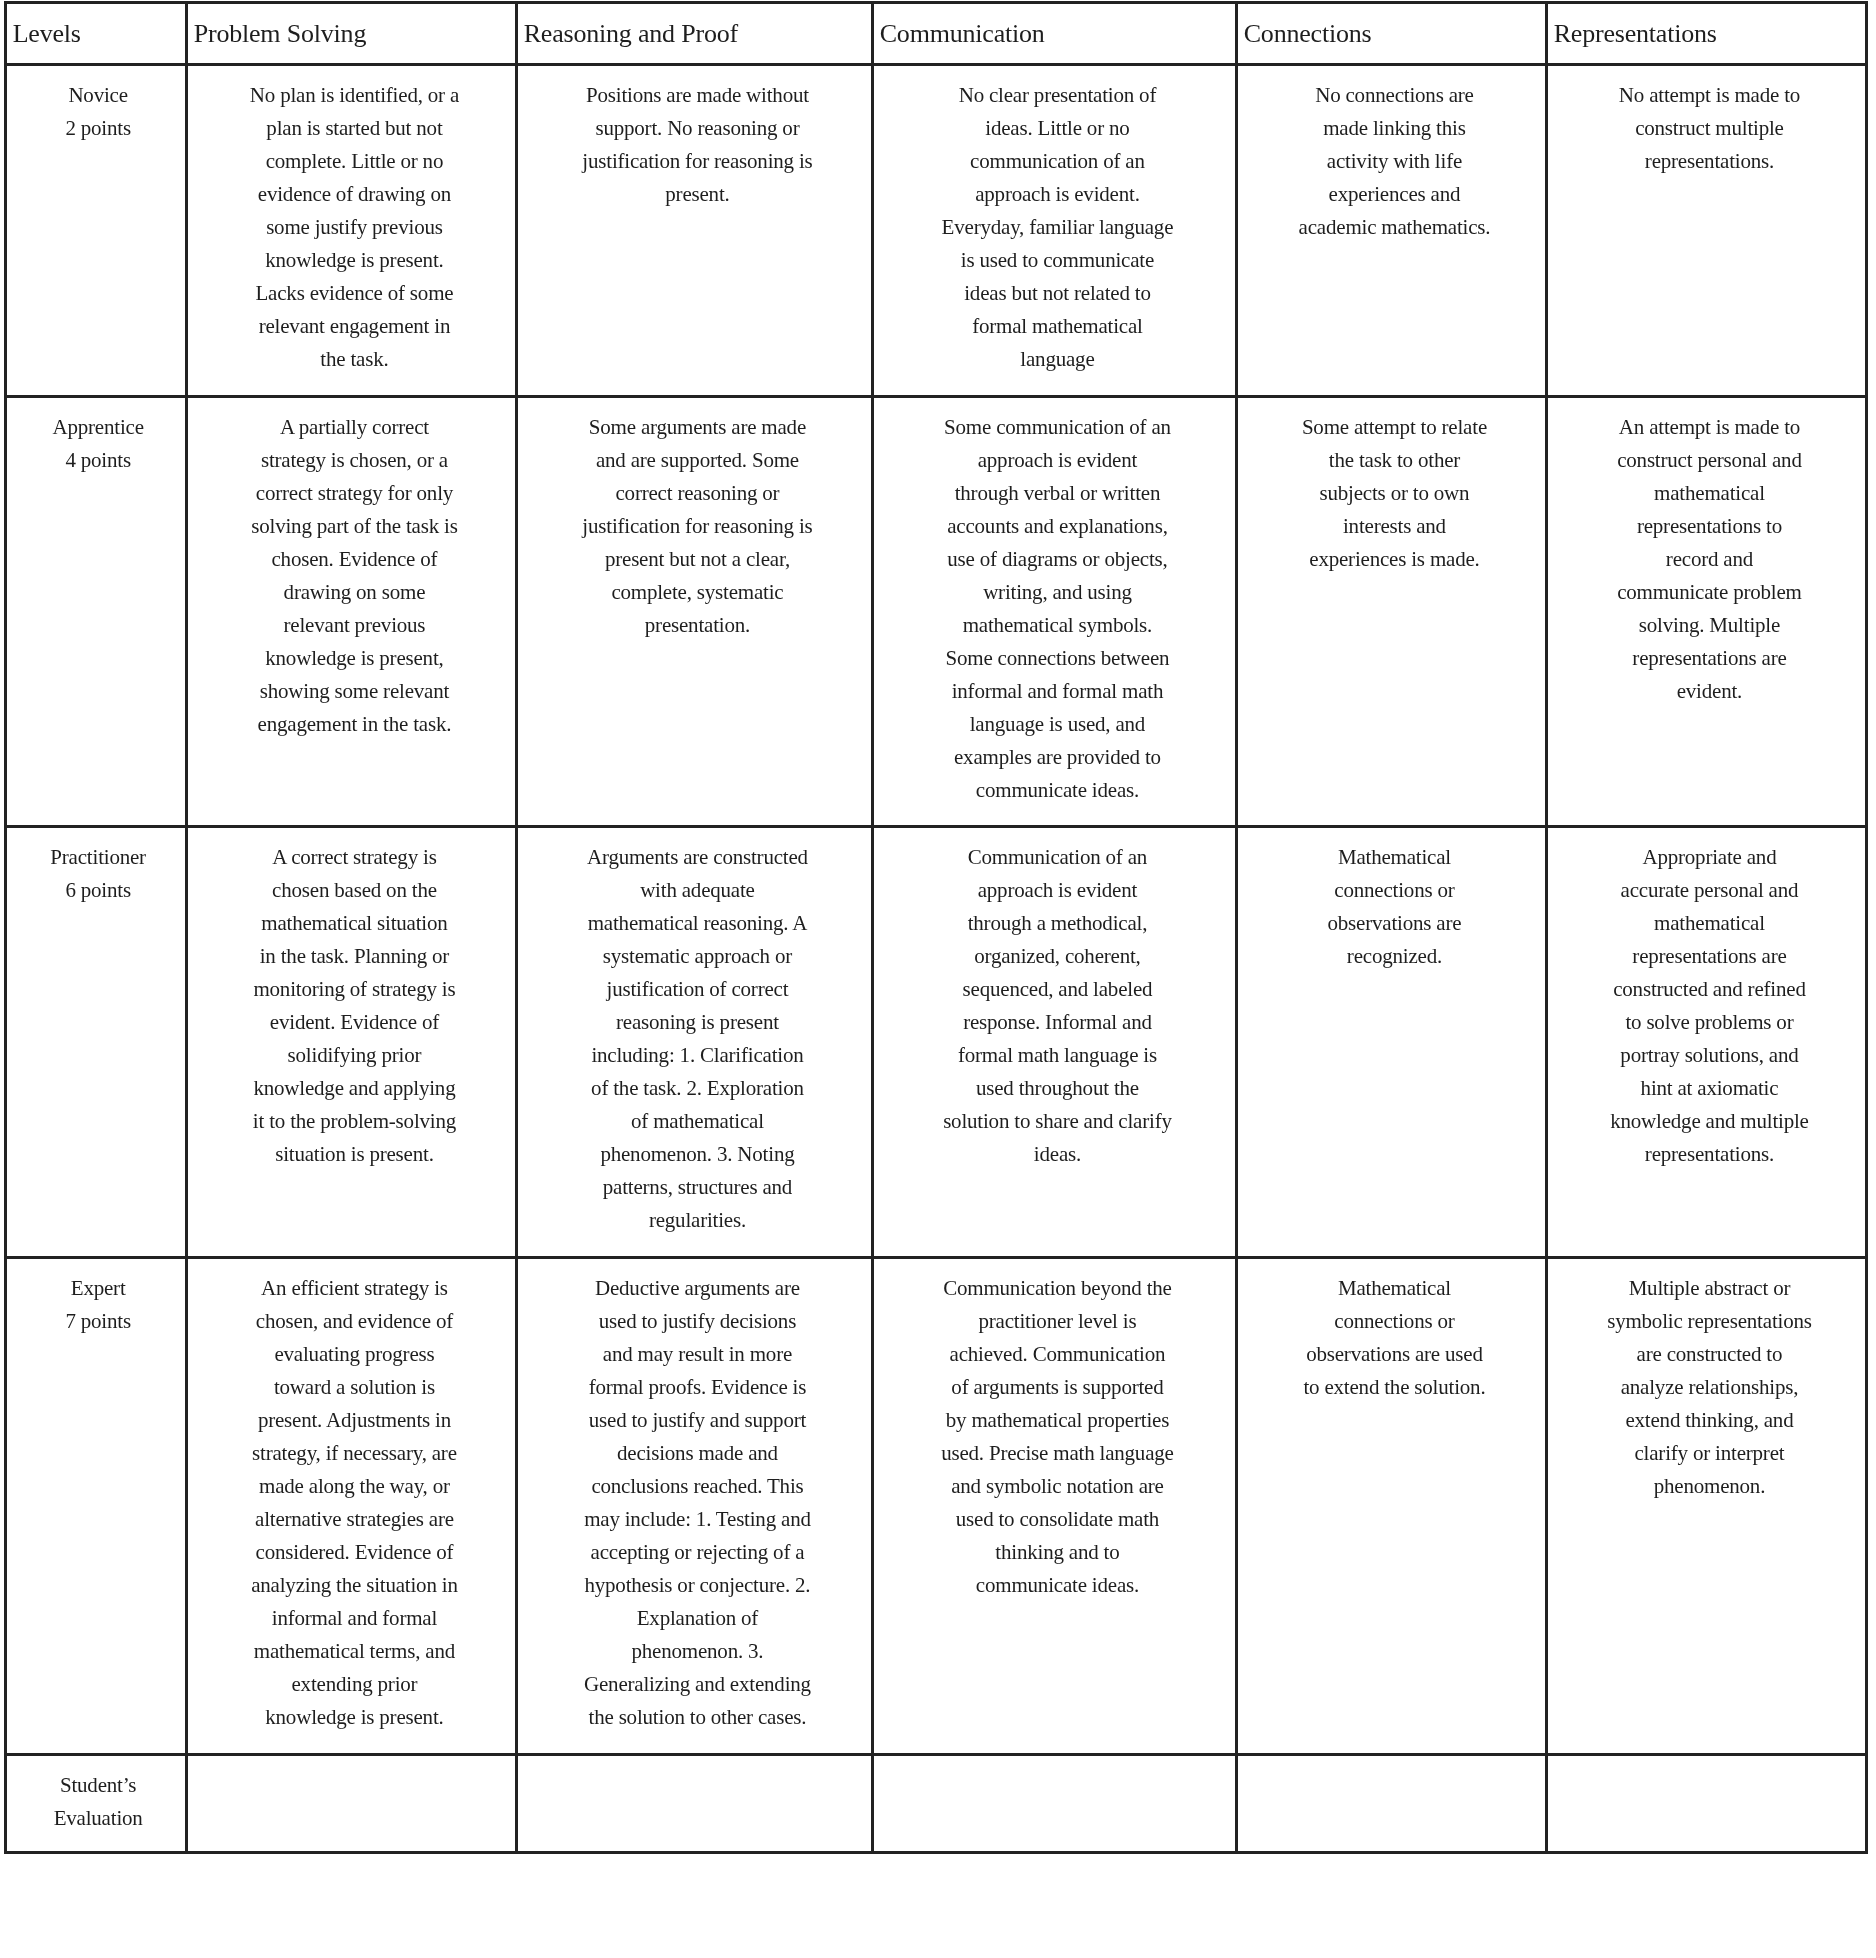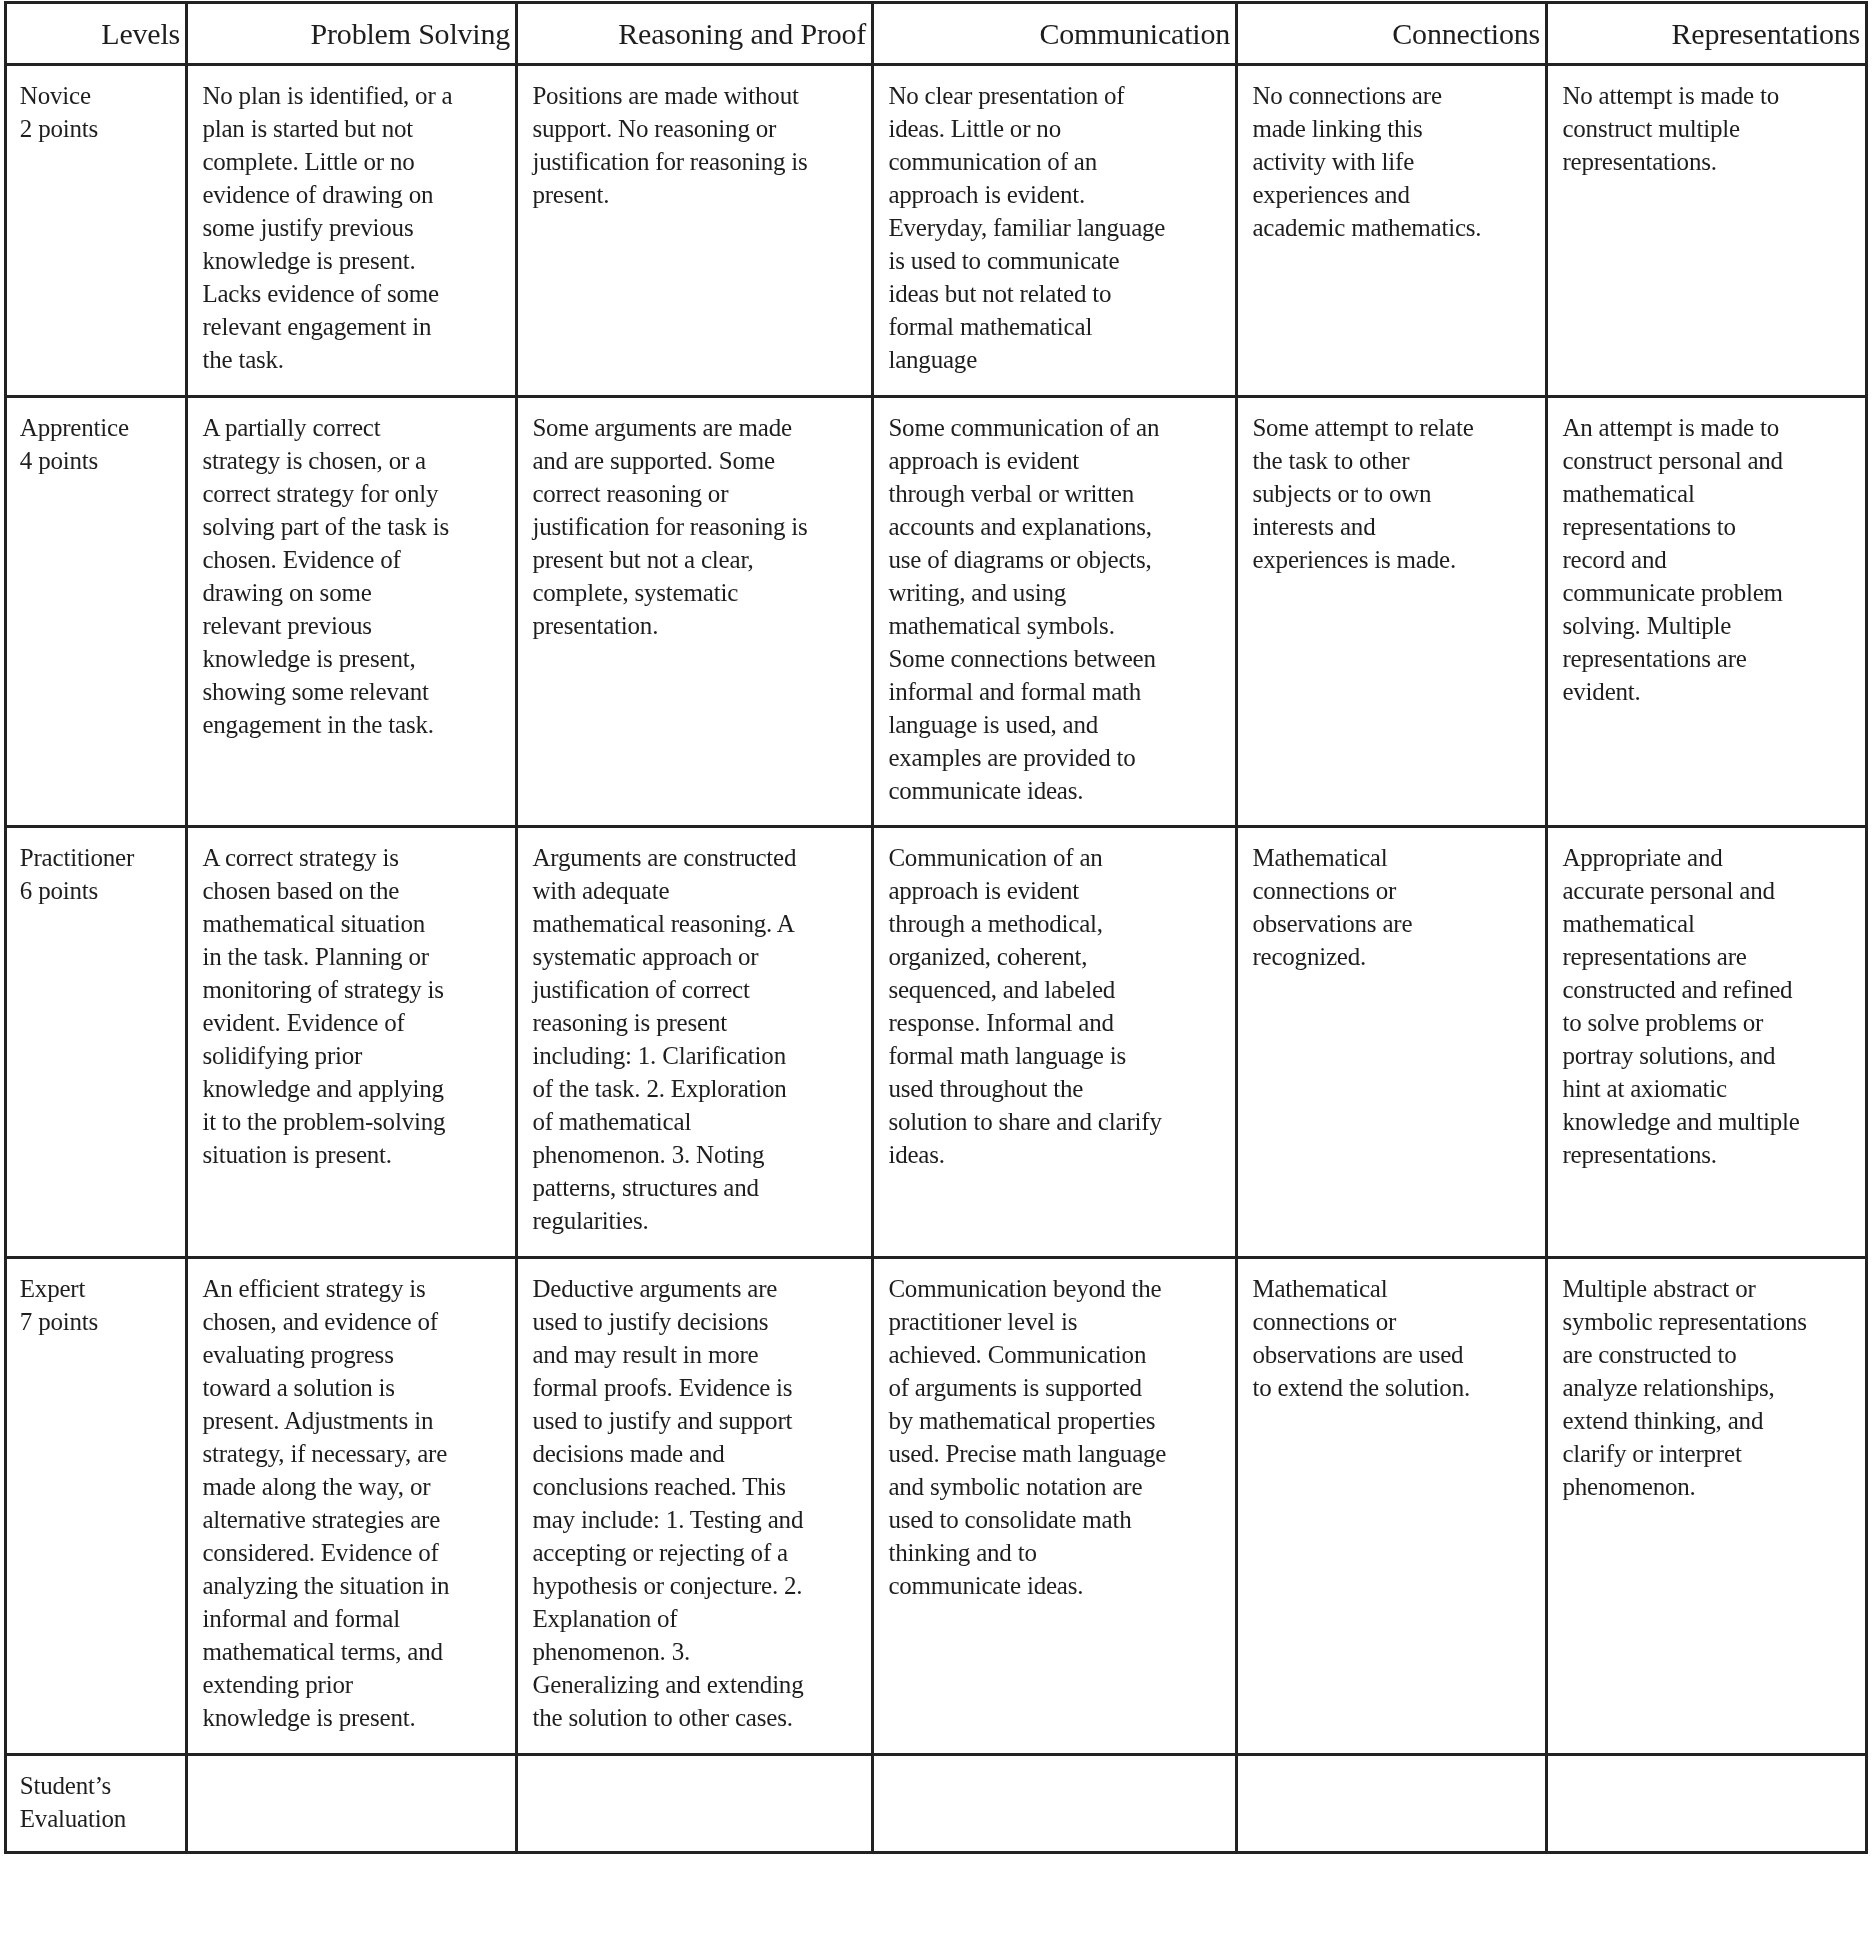--- a/index.html
+++ b/index.html
@@ -10,31 +10,31 @@
   }
   .rubric {
     position: absolute; left: 4.4px; top: 0.9px;
     border-collapse: collapse;
     table-layout: fixed;
   }
   .rubric td, .rubric th {
     border: 3.5px solid #222222;
     vertical-align: top;
     padding: 13.3px 8.9px 0 14px;
-    font-size: 25px;
+    font-size: 21px;
     line-height: 33px;
     font-weight: normal;
-    text-align: left;
+    text-align: center;
     letter-spacing: -0.2px;
   }
   .rubric tr.last td { border-bottom: none; }
   .rubric th {
-    text-align: right; vertical-align: middle;
+    text-align: left; vertical-align: middle;
     padding: 0 5.3px; height: 59px;
-    font-size: 30px;
+    font-size: 26px;
   }
   .line { display: block; white-space: nowrap; }
   .rubric td.level { padding-left: 12.4px; }
 </style>
 </head>
 <body>
 
 <table class="rubric">
   <colgroup>
     <col style="width:181px">

